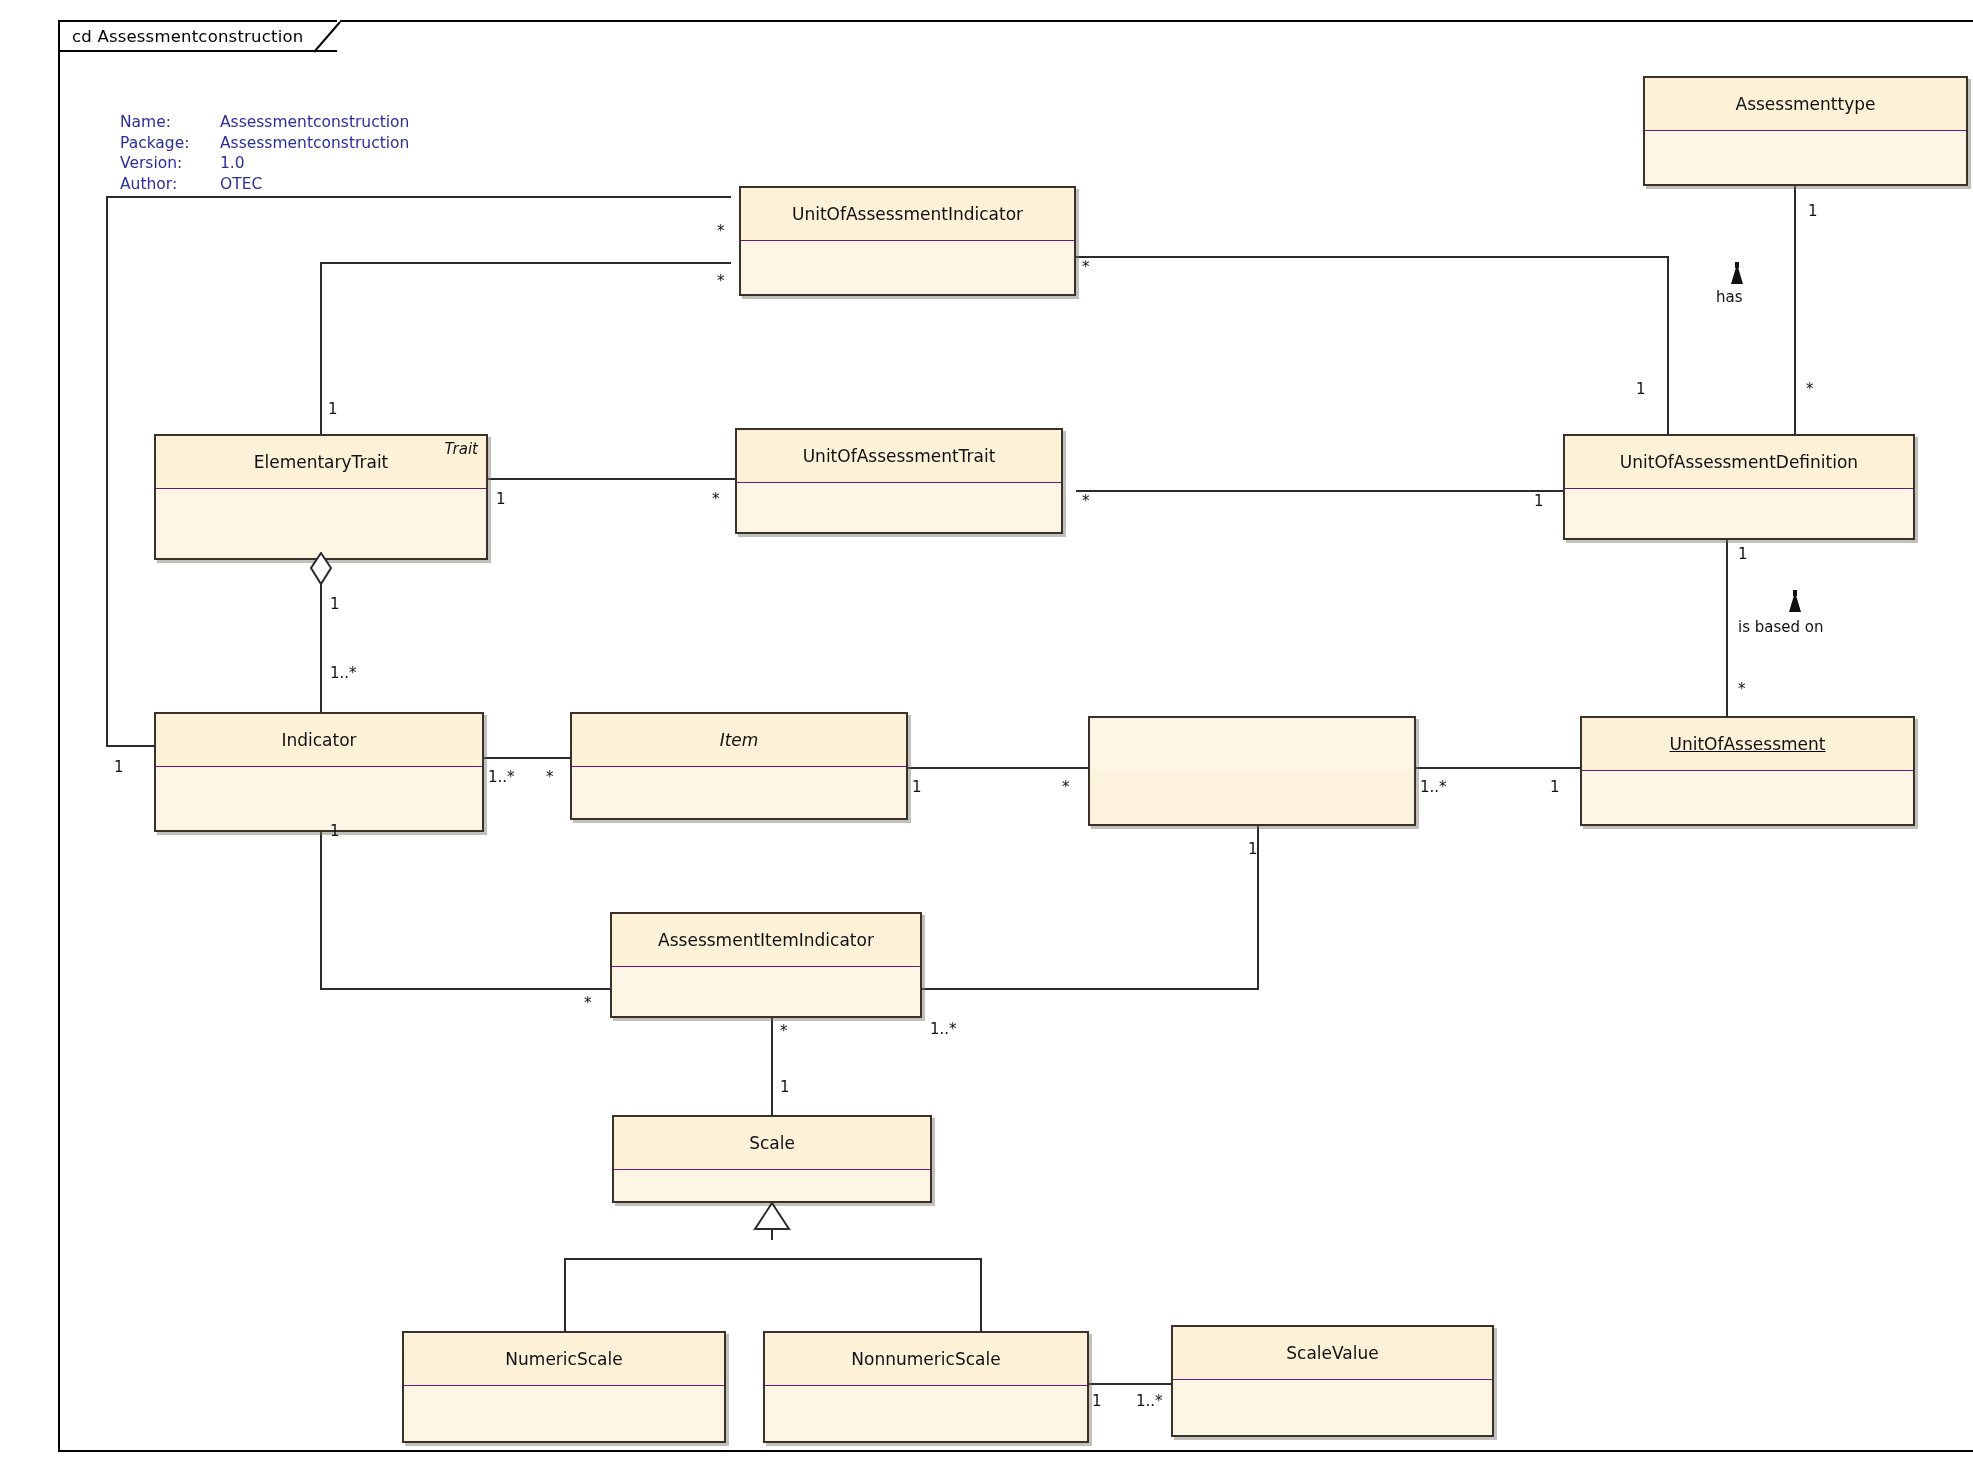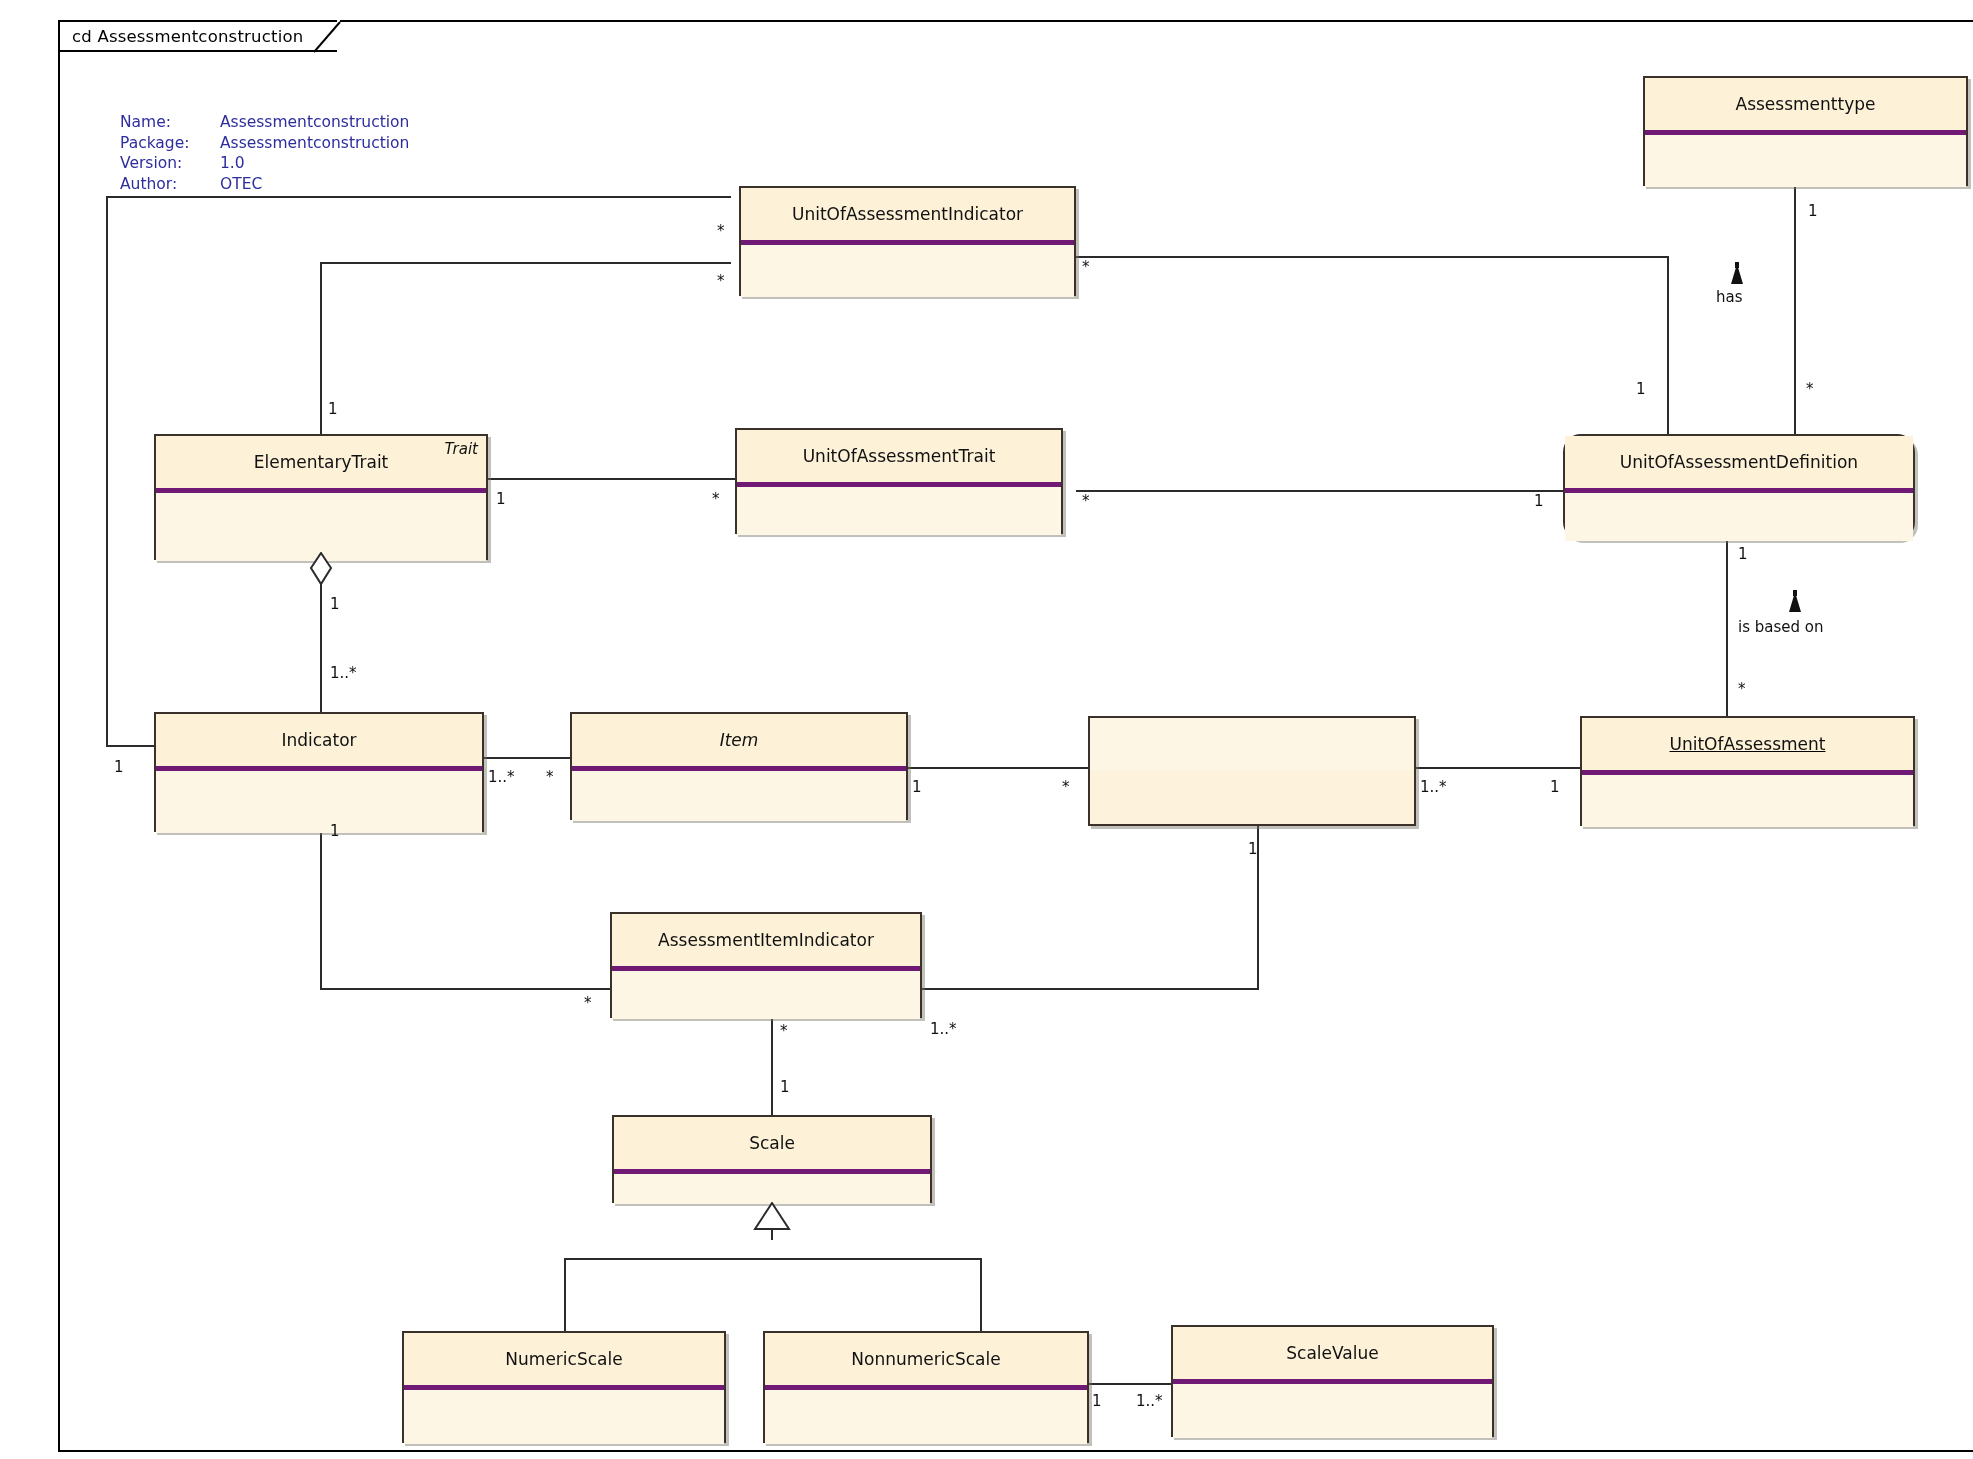--- a/index.html
+++ b/index.html
@@ -75,21 +75,21 @@
     box-shadow: 3px 3px 0 rgba(120,115,105,0.45);
     z-index: 5;
   }
   .uclass .title {
     position: relative;
     height: 52px;
     line-height: 52px;
     text-align: center;
     font-size: 17px;
     color: #111;
-    border-bottom: 5px solid #701a75;
+    border-bottom: 1px solid #701a75;
     background: #fdf1d8;
     white-space: nowrap;
     overflow: hidden;
   }
   .uclass.abstract .title { font-style: italic; }
   .uclass .body {
     height: calc(100% - 54px);
     background: #fdf6e4;
   }
   .uclass .corner-tag {
@@ -236,21 +236,21 @@
     <div class="title">ElementaryTrait</div>
     <div class="corner-tag">Trait</div>
     <div class="body"></div>
   </div>
 
   <div class="uclass" id="box-unitofassessmenttrait" style="left:699px; top:428px; width:328px; height:106px;">
     <div class="title">UnitOfAssessmentTrait</div>
     <div class="body"></div>
   </div>
 
-  <div class="uclass" id="box-unitofassessmentdefinition" style="left:1527px; top:434px; width:352px; height:106px;border-radius:18px;">
+  <div class="uclass" id="box-unitofassessmentdefinition" style="left:1527px; top:434px; width:352px; height:106px;">
     <div class="title">UnitOfAssessmentDefinition</div>
     <div class="body"></div>
   </div>
 
   <div class="uclass" id="box-indicator" style="left:118px; top:712px; width:330px; height:120px;">
     <div class="title">Indicator</div>
     <div class="body"></div>
   </div>
 
   <div class="uclass abstract" id="box-item" style="left:534px; top:712px; width:338px; height:108px;">

